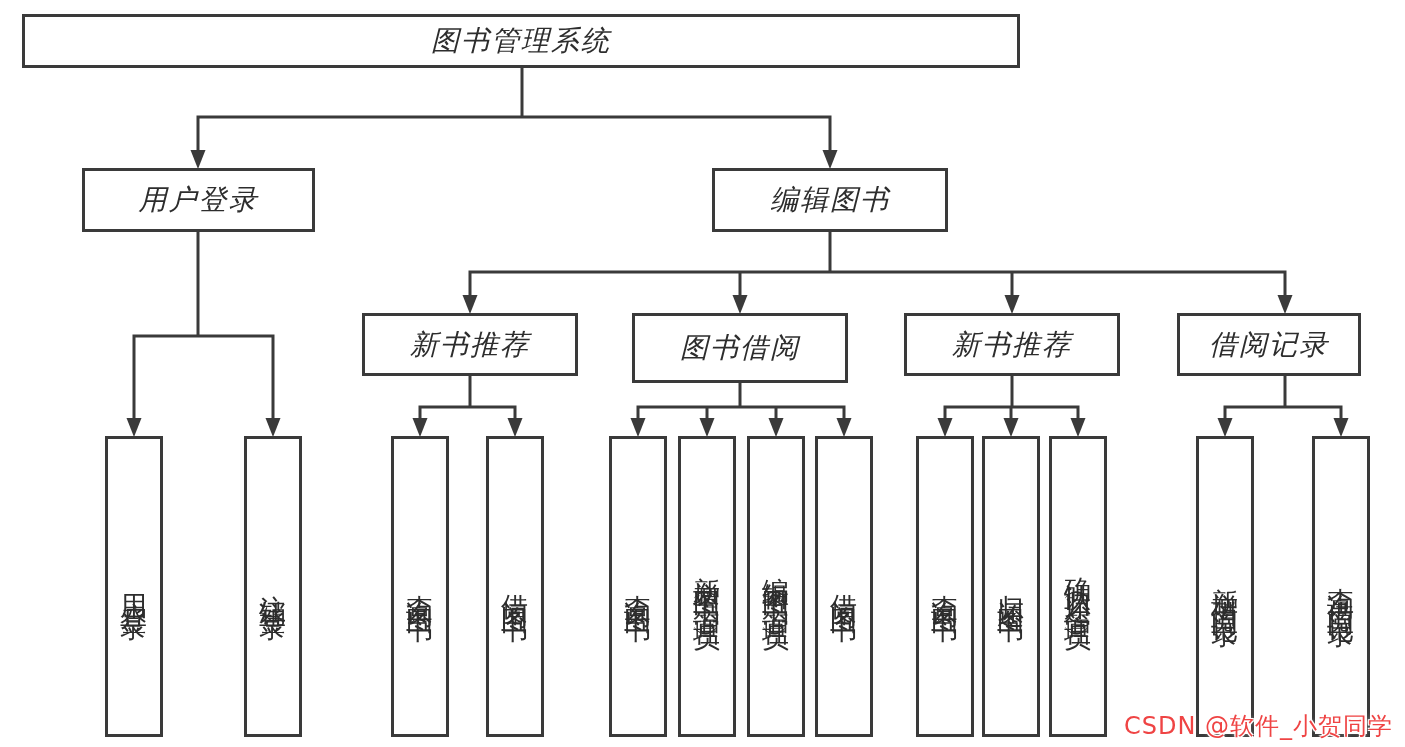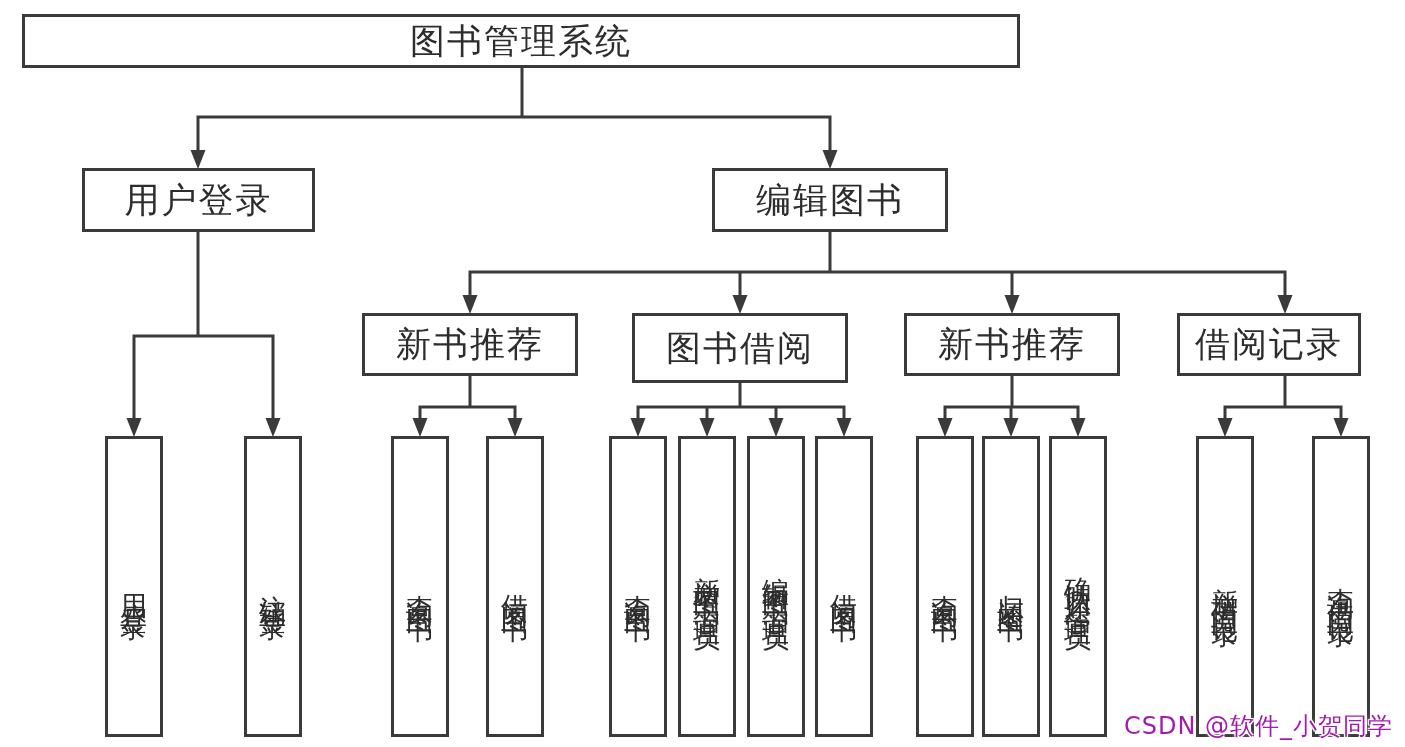--- a/index.html
+++ b/index.html
@@ -26,37 +26,38 @@
     box-sizing: border-box;
     background: #ffffff;
     border: 3px solid #3a3a3a;
     display: flex;
     align-items: center;
     justify-content: center;
     z-index: 2;
     color: #2d2d2d;
   }
   .node.h span {
-    font-size: 35px;
+    font-size: 28px;
     letter-spacing: 2px;
     white-space: nowrap;
+    font-style: italic;
   }
   .node.v span {
     writing-mode: vertical-rl;
     text-orientation: mixed;
     font-size: 27px;
     letter-spacing: 7px;
     line-height: 1;
   }
   .watermark {
     position: absolute;
     right: 12px;
     bottom: 5px;
     z-index: 5;
-    color: #a21caf;
+    color: #ef4444;
     font-size: 24px;
     letter-spacing: 1px;
     white-space: nowrap;
     text-shadow: -1px -1px 0 #ffffff, 1px -1px 0 #ffffff, -1px 1px 0 #ffffff, 1px 1px 0 #ffffff, 0 0 4px #ffffff;
   }
 </style>
 </head>
 <body>
 
 <div class="stage">

